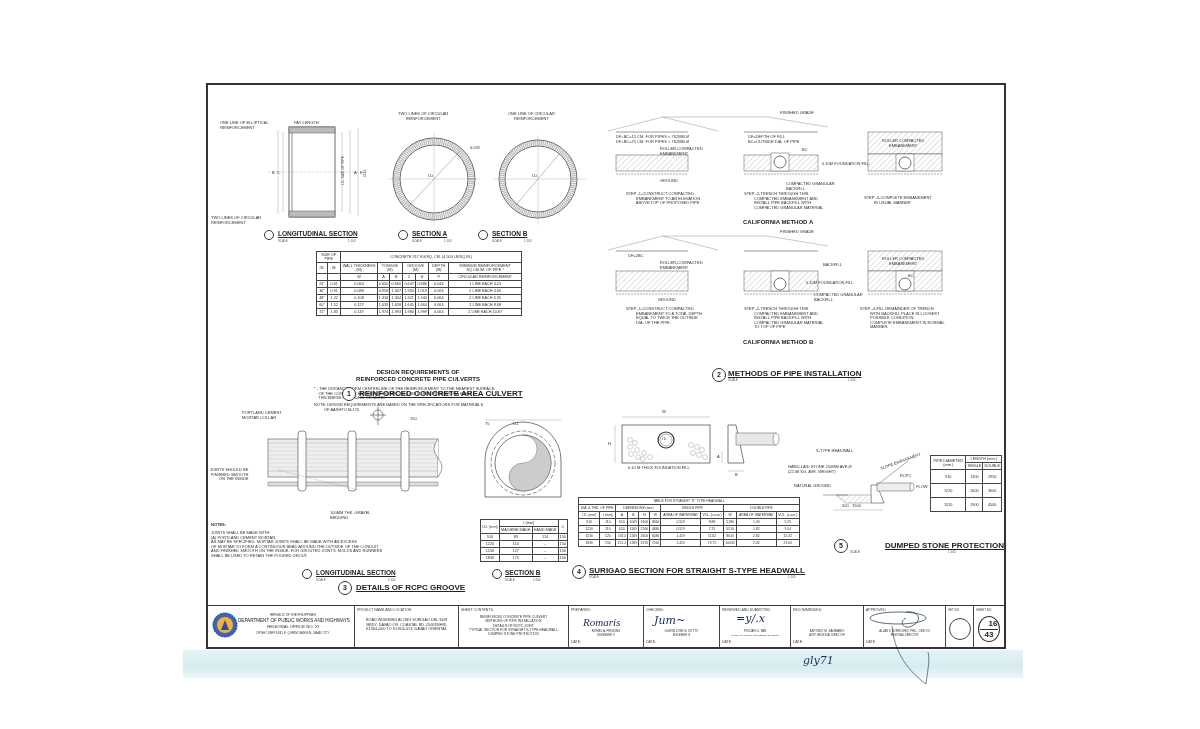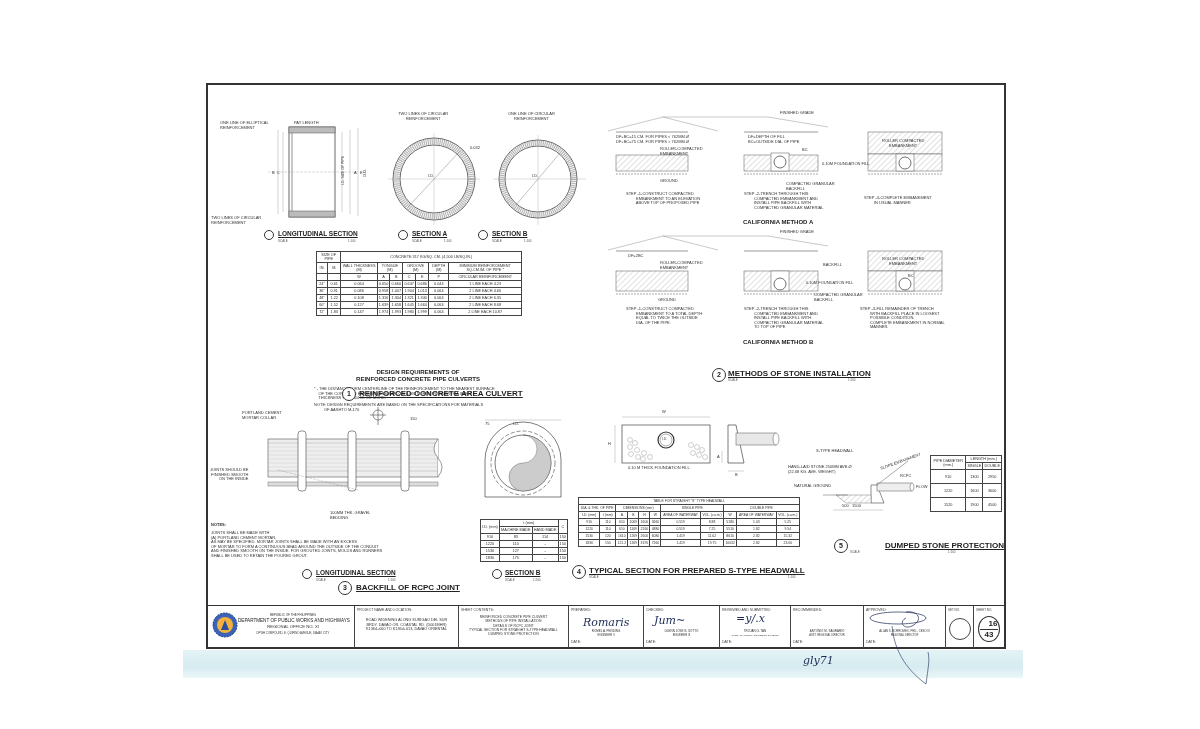--- a/index.html
+++ b/index.html
@@ -285,21 +285,21 @@
          COMPACTED GRANULAR MATERIAL
          TO TOP OF PIPE</div>
     <div class="t" style="left:652px;top:222px;">STEP -3-FILL REMAINDER OF TRENCH
          WITH BACKFILL PLACE IN LOOSEST
          POSSIBLE CONDITION.
          COMPLETE EMBANKMENT IN NORMAL
          MANNER.</div>
     <div class="t bold" style="left:535px;top:254px;font-size:6px;color:#222;">CALIFORNIA METHOD B</div>
 
     <div class="bubble" style="left:504px;top:283px;">2</div>
-    <div class="title" style="left:520px;top:284px;">METHODS OF STONE INSTALLATION</div>
+    <div class="title" style="left:520px;top:284px;">METHODS OF PIPE INSTALLATION</div>
     <div class="scale" style="left:520px;top:293px;">SCALE</div>
     <div class="scale" style="left:640px;top:293px;">1:200</div>
   </div>
 
   <div>
     <svg style="left:0;top:0;" width="800" height="500">
       <rect x="60" y="354" width="170" height="38" fill="#eee" stroke="#555" stroke-width="0.6"></rect>
       <line x1="60" y1="358" x2="230" y2="358" stroke="#999" stroke-width="0.4"></line>
       <line x1="60" y1="362" x2="230" y2="362" stroke="#bbb" stroke-width="0.3"></line>
       <line x1="60" y1="366" x2="230" y2="366" stroke="#bbb" stroke-width="0.3"></line>
@@ -386,21 +386,21 @@
     <div class="title" style="left:108px;top:484px;font-size:6.5px;">LONGITUDINAL SECTION</div>
     <div class="scale" style="left:108px;top:493px;">SCALE</div>
     <div class="scale" style="left:180px;top:493px;">1:100</div>
 
     <div class="bubble" style="left:284px;top:484px;width:10px;height:10px;"></div>
     <div class="title" style="left:297px;top:484px;font-size:6.5px;">SECTION B</div>
     <div class="scale" style="left:297px;top:493px;">SCALE</div>
     <div class="scale" style="left:325px;top:493px;">1:200</div>
 
     <div class="bubble" style="left:130px;top:496px;">3</div>
-    <div class="title" style="left:148px;top:498px;">BACKFILL OF RCPC JOINT</div>
+    <div class="title" style="left:148px;top:498px;">DETAILS OF RCPC GROOVE</div>
   </div>
 
   <div>
     <svg style="left:0;top:0;" width="800" height="500">
       <rect x="414" y="340" width="88" height="38" fill="#fff" stroke="#444" stroke-width="0.7"></rect>
       <circle cx="458" cy="355" r="8" fill="#fff" stroke="#333" stroke-width="1.2"></circle>
       <circle cx="458" cy="355" r="6" fill="none" stroke="#555" stroke-width="0.5"></circle>
       <g fill="none" stroke="#888" stroke-width="0.4">
         <circle cx="422" cy="355" r="2.5"></circle>
           <circle cx="427" cy="358" r="2.5"></circle>
@@ -506,21 +506,21 @@
             <td>1.419</td>
             <td>19.75</td>
             <td>10032</td>
             <td>2.82</td>
             <td>23.00</td>
           </tr>
     </tbody>
       </table>
 
     <div class="bubble" style="left:364px;top:480px;">4</div>
-    <div class="title" style="left:381px;top:481px;">TYPICAL SECTION FOR PREPARED S-TYPE HEADWALL</div>
+    <div class="title" style="left:381px;top:481px;">SURIGAO SECTION FOR STRAIGHT S-TYPE HEADWALL</div>
     <div class="scale" style="left:381px;top:490px;">SCALE</div>
     <div class="scale" style="left:580px;top:490px;">1:100</div>
   </div>
 
   <div>
     <svg style="left:0;top:0;" width="800" height="500">
       <path d="M663,400 L669,400 L676,418 L663,418 Z" fill="#fff" stroke="#444" stroke-width="0.6"></path>
       <rect x="669" y="398" width="35" height="8" fill="#eee" stroke="#555" stroke-width="0.5"></rect>
       <ellipse cx="704" cy="402" rx="2" ry="4" fill="#fff" stroke="#555" stroke-width="0.5"></ellipse>
       <line x1="669" y1="400" x2="700" y2="376" stroke="#555" stroke-width="0.5"></line>
@@ -592,21 +592,21 @@
     <div class="tbcell" style="left:250px;width:110px;">
       <div class="tbh">SHEET CONTENTS:</div>
       <div class="tbb" style="top:9px;font-size:3.4px;white-space:pre;">REINFORCED CONCRETE PIPE CULVERT
 METHODS OF PIPE INSTALLATION
 DETAILS OF RCPC JOINT
 TYPICAL SECTION FOR STRAIGHT S-TYPE HEADWALL
 DUMPED STONE PROTECTION</div>
     </div>
     <div class="tbcell" style="left:360px;width:75px;">
       <div class="tbh">PREPARED:</div>
-      <div class="sig" style="left:14px;top:10px;">Romaris</div>
+      <div class="sig" style="left:14px;top:10px;font-family:Liberation Serif, serif;">Romaris</div>
       <div class="tbb" style="top:24px;font-size:3px;">ROMEL A. PENDING</div>
       <div class="tbb" style="top:28px;font-size:2.8px;">ENGINEER II</div>
       <div class="tbh" style="top:34px;">DATE:</div>
     </div>
     <div class="tbcell" style="left:435px;width:76px;">
       <div class="tbh">CHECKED:</div>
       <div class="sig" style="left:10px;top:8px;">Jum~</div>
       <div class="tbb" style="top:24px;font-size:3px;">GLENN JOSE B. SOTTO</div>
       <div class="tbb" style="top:28px;font-size:2.8px;">ENGINEER III</div>
       <div class="tbh" style="top:34px;">DATE:</div>

